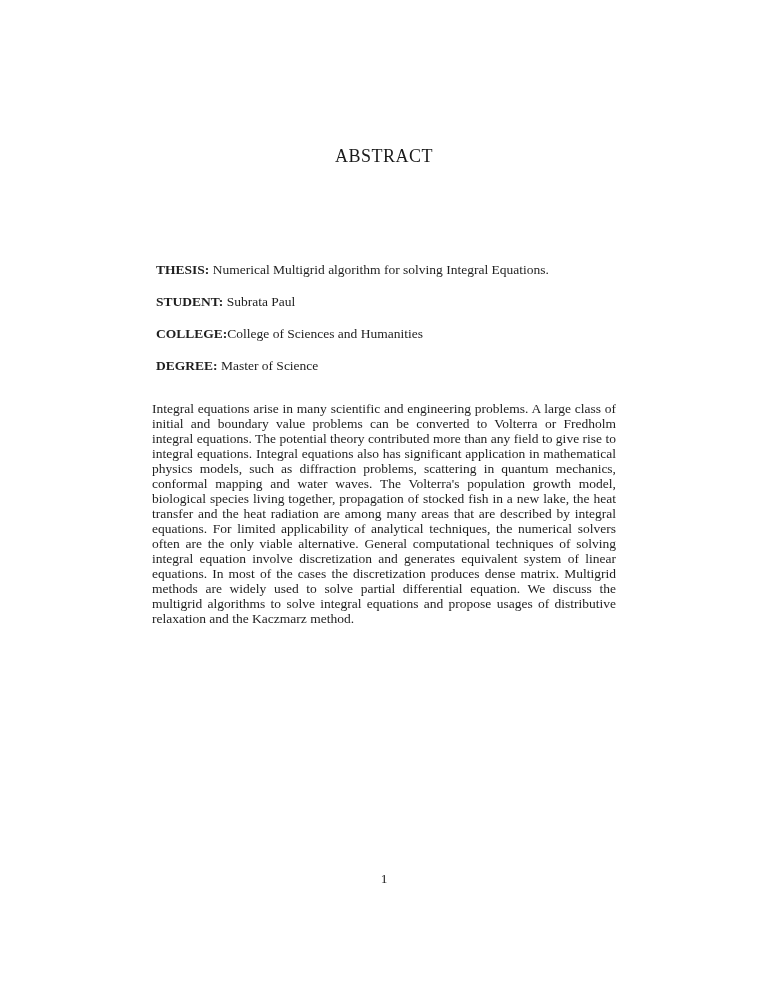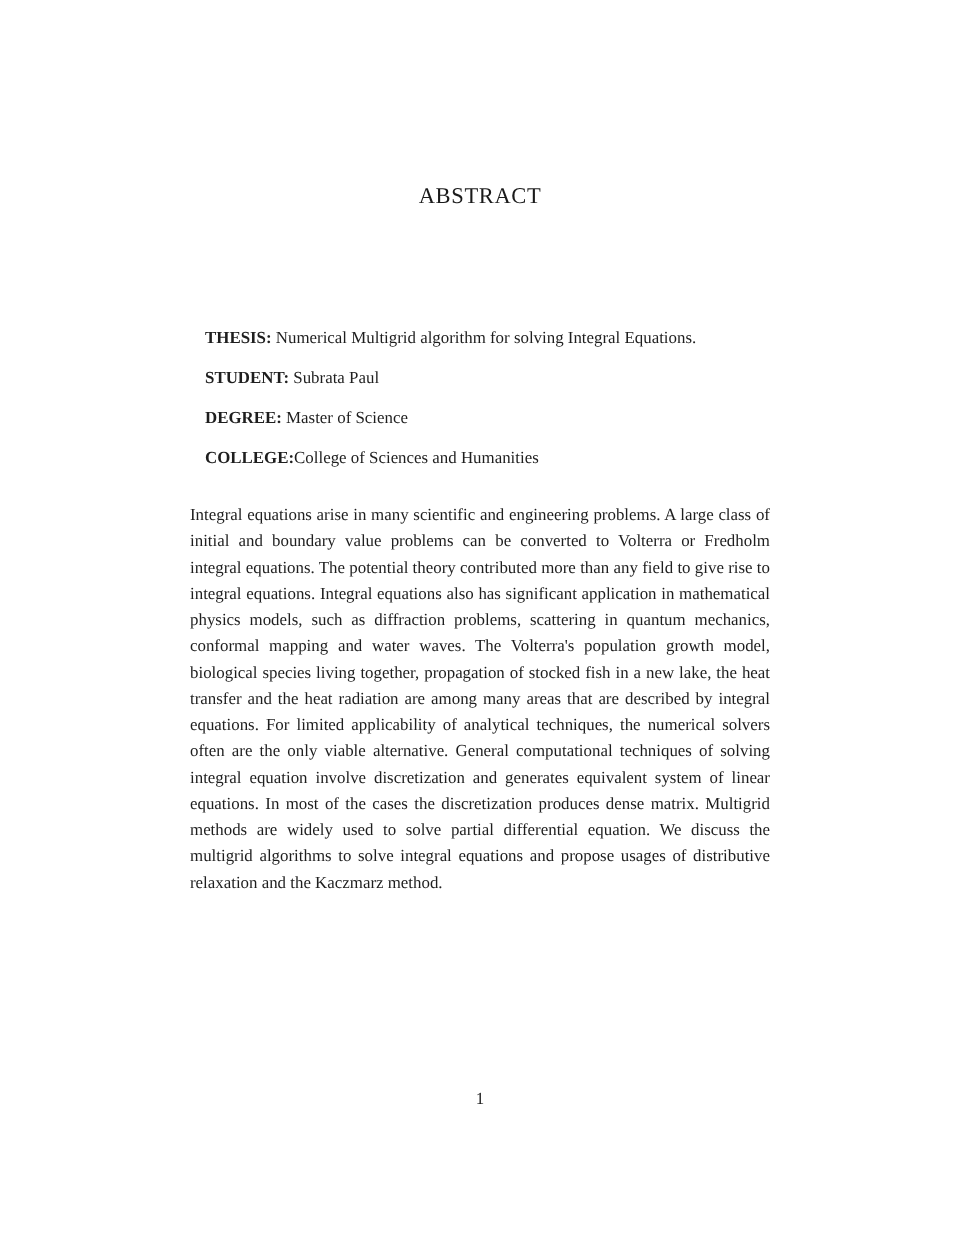--- a/index.html
+++ b/index.html
@@ -24,34 +24,34 @@
   }
   .doc-title {
     font-size: 18px;
     font-weight: 400;
     letter-spacing: 0.5px;
     text-align: center;
     margin: 0 0 94px 0;
     color: #1a1a1a;
   }
   .meta-section {
-    margin: 0 0 27px 12px;
+    margin: 0 0 27px 4px;
   }
   .meta-row {
     font-size: 13.5px;
     line-height: 17px;
     margin: 0 0 15px 0;
     color: #1e1e1e;
   }
   .meta-row b {
     font-weight: 700;
   }
   .abstract-body {
     font-size: 13.5px;
-    line-height: 21px;
+    line-height: 15px;
     text-align: justify;
     margin: 0;
     color: #1e1e1e;
   }
   .page-number {
     position: absolute;
     left: 0;
     right: 0;
     top: 871px;
     text-align: center;
@@ -63,22 +63,22 @@
 <body>
 
 <div class="page">
   <div class="text-block">
 
     <h1 class="doc-title">ABSTRACT</h1>
 
     <div class="meta-section">
       <p class="meta-row"><b>THESIS:</b><span> Numerical Multigrid algorithm for solving Integral Equations.</span></p>
       <p class="meta-row"><b>STUDENT:</b><span> Subrata Paul</span></p>
+      <p class="meta-row"><b>COLLEGE:</b><span>College of Sciences and Humanities</span></p>
       <p class="meta-row"><b>DEGREE:</b><span> Master of Science</span></p>
-      <p class="meta-row"><b>COLLEGE:</b><span>College of Sciences and Humanities</span></p>
     </div>
 
     <p class="abstract-body">Integral equations arise in many scientific and engineering problems. A large class of initial and boundary value problems can be converted to Volterra or Fredholm integral equations. The potential theory contributed more than any field to give rise to integral equations. Integral equations also has significant application in mathematical physics models, such as diffraction problems, scattering in quantum mechanics, conformal mapping and water waves. The Volterra's population growth model, biological species living together, propagation of stocked fish in a new lake, the heat transfer and the heat radiation are among many areas that are described by integral equations. For limited applicability of analytical techniques, the numerical solvers often are the only viable alternative. General computational techniques of solving integral equation involve discretization and generates equivalent system of linear equations. In most of the cases the discretization produces dense matrix. Multigrid methods are widely used to solve partial differential equation. We discuss the multigrid algorithms to solve integral equations and propose usages of distributive relaxation and the Kaczmarz method.</p>
 
   </div>
 
   <div class="page-number">1</div>
 </div>
 
 </body></html>

